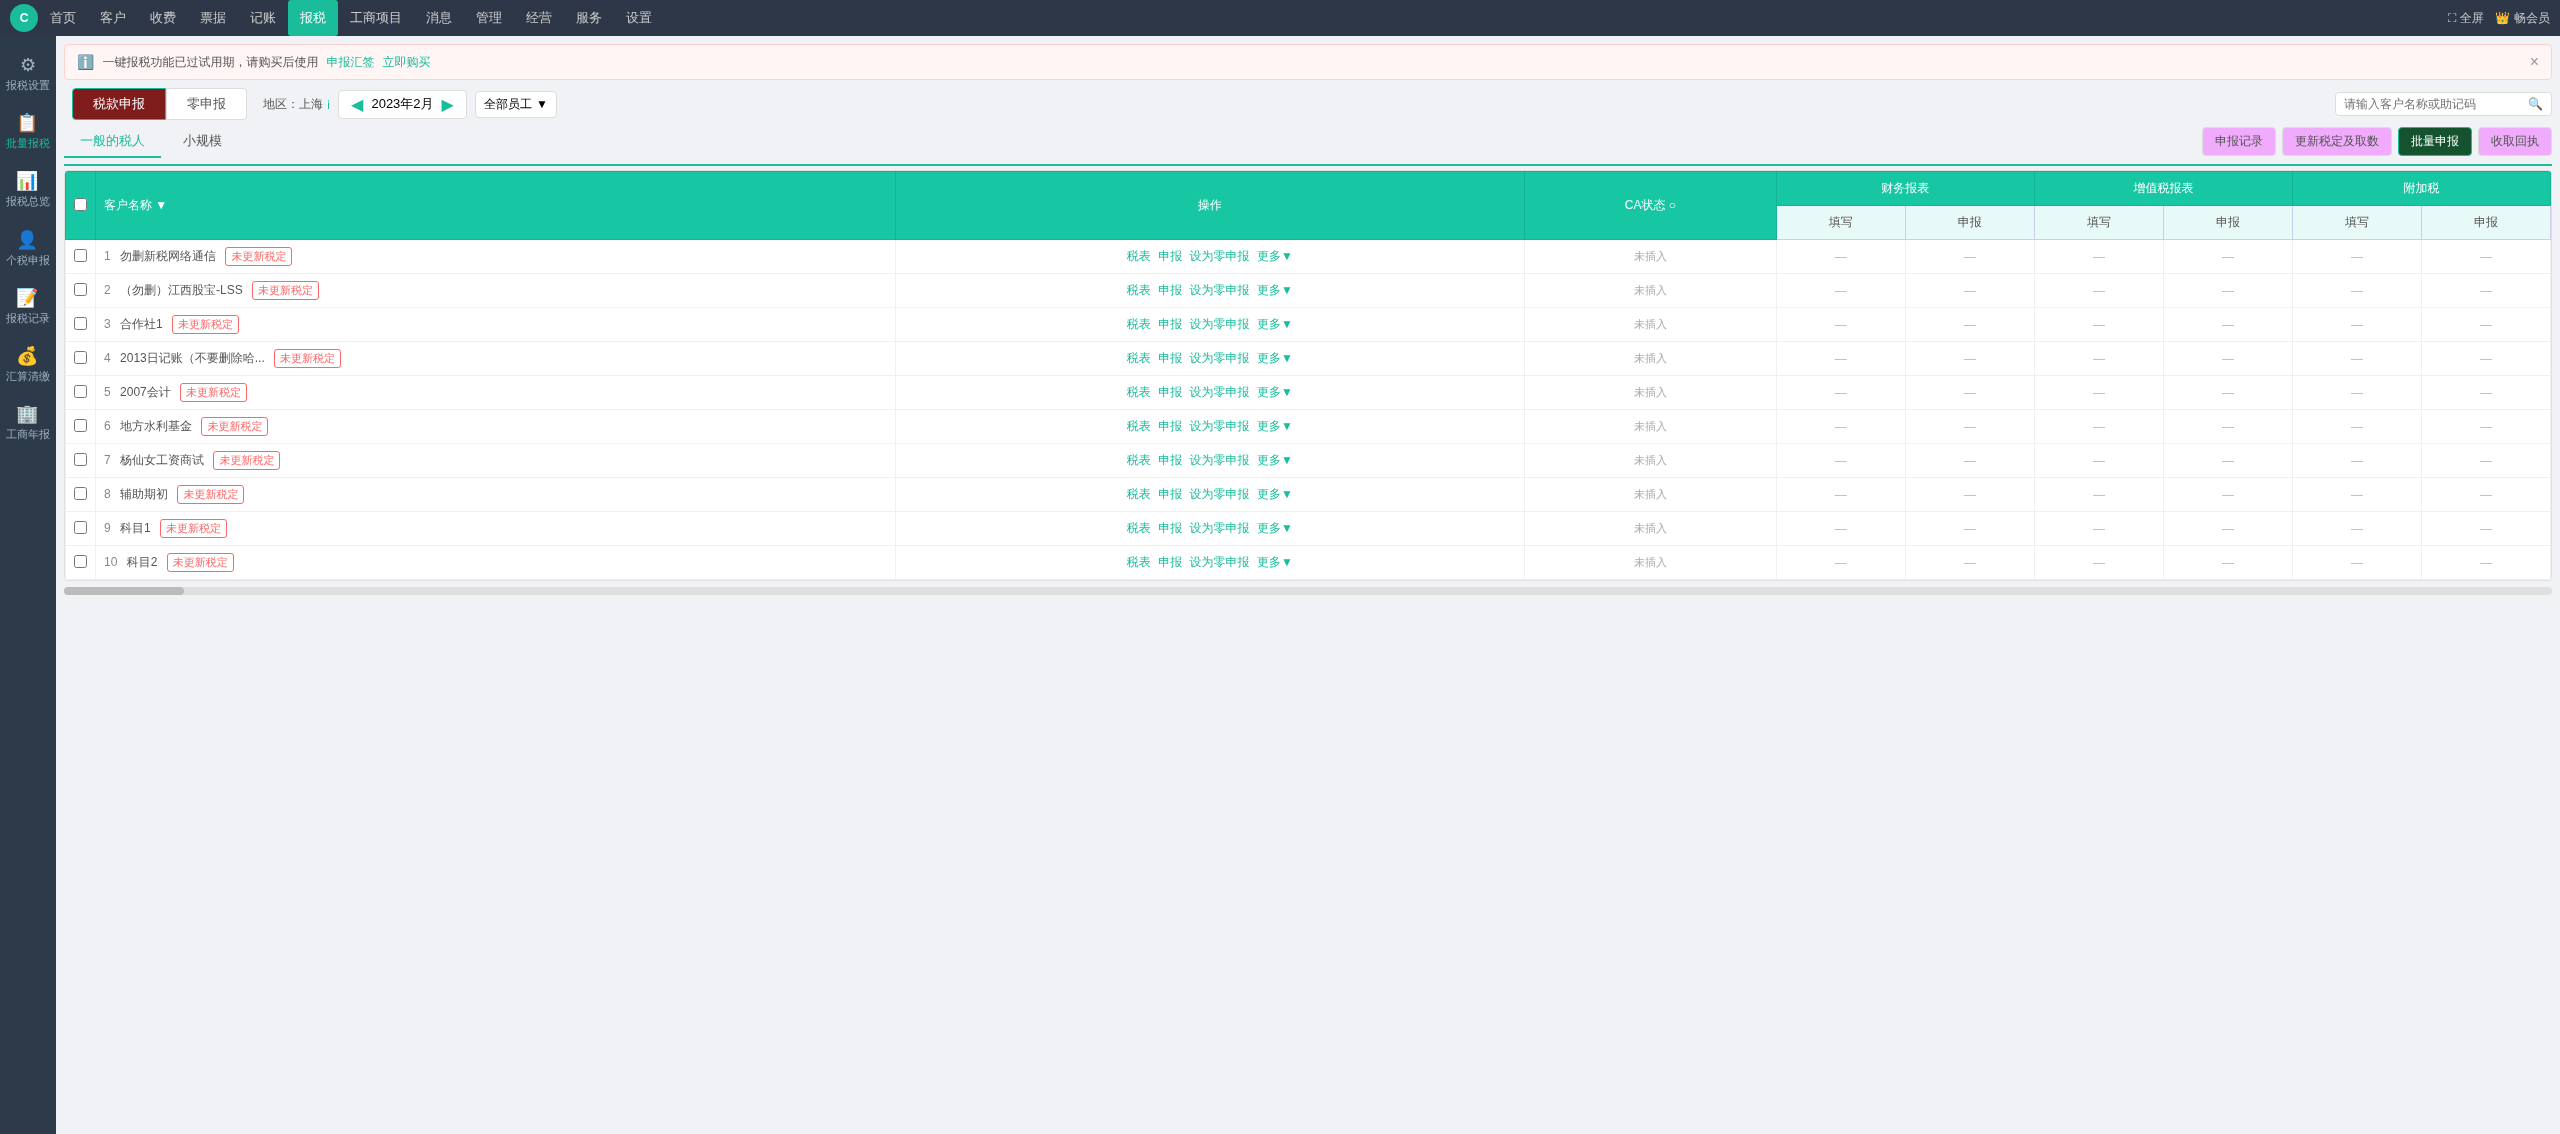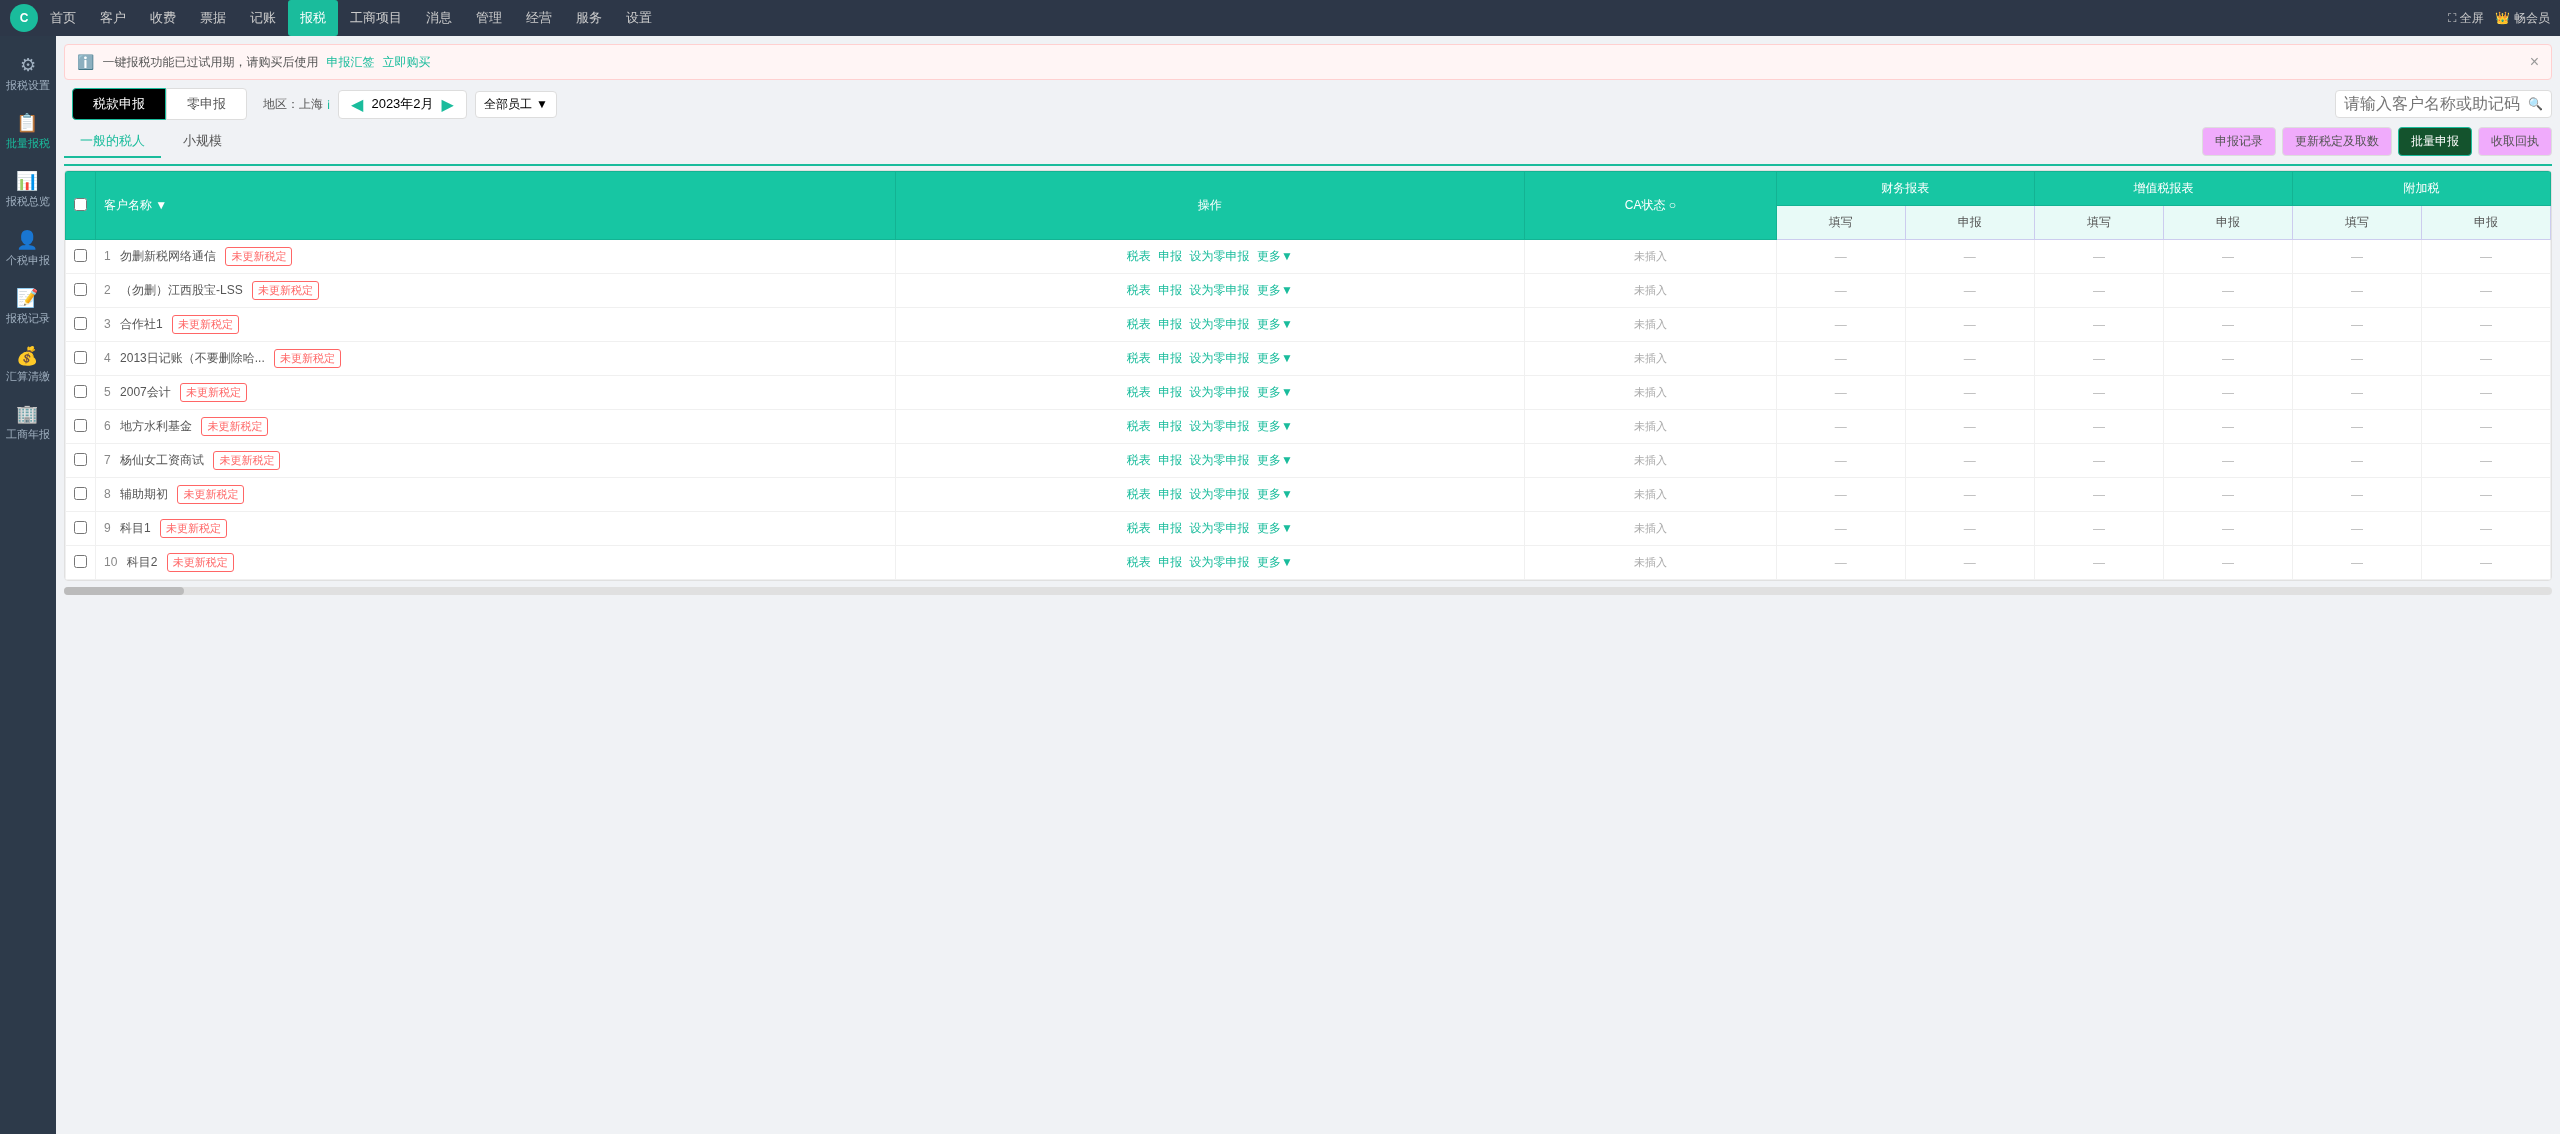--- a/index.html
+++ b/index.html
@@ -27,29 +27,29 @@
 
     
     .banner { background: #fff5f5; border: 1px solid #ffd0d0; margin: 8px; border-radius: 4px; padding: 8px 12px; display: flex; align-items: center; gap: 8px; font-size: 12px; color: #555; }
     .banner-icon { color: #ff9500; font-size: 14px; }
     .banner a { color: #1abc9c; text-decoration: none; }
     .banner-close { margin-left: auto; cursor: pointer; color: #999; font-size: 16px; }
 
     
     .tab-bar { margin: 0 8px; display: flex; align-items: center; gap: 0; }
     .tab-btn { padding: 6px 20px; border: 1px solid #ddd; cursor: pointer; font-size: 13px; background: #fff; color: #555; }
-    .tab-btn.active { background: #000000; color: #fff; border-color: #1abc9c; }
+    .tab-btn.active { background: #7f1d1d; color: #fff; border-color: #1abc9c; }
     .tab-btn:first-child { border-radius: 4px 0 0 4px; }
     .tab-btn:last-child { border-radius: 0 4px 4px 0; }
     .region-label { font-size: 12px; color: #555; display: flex; align-items: center; gap: 4px; }
     .date-nav { display: flex; align-items: center; gap: 4px; border: 1px solid #ddd; border-radius: 4px; background: #fff; padding: 4px 8px; font-size: 13px; }
     .date-nav-btn { cursor: pointer; color: #1abc9c; font-size: 16px; padding: 0 4px; background: none; border: none; }
     .staff-select { border: 1px solid #ddd; border-radius: 4px; padding: 4px 8px; font-size: 12px; background: #fff; cursor: pointer; display: flex; align-items: center; gap: 4px; }
     .search-box { margin-left: auto; border: 1px solid #ddd; border-radius: 4px; padding: 4px 8px; font-size: 12px; display: flex; align-items: center; gap: 4px; background: #fff; }
-    .search-box input { border: none; outline: none; font-size: 16px; width: 180px; }
+    .search-box input { border: none; outline: none; font-size: 12px; width: 180px; }
     .search-icon { color: #aaa; cursor: pointer; }
     .sub-tab { padding: 6px 16px; cursor: pointer; font-size: 13px; color: #555; }
     .sub-tab.active { color: #1abc9c; border-bottom: 2px solid #1abc9c; margin-bottom: -2px; }
     .action-btn { padding: 5px 12px; border-radius: 4px; font-size: 12px; cursor: pointer; border: 1px solid #ddd; background: #fff; color: #555; }
     .action-btn.primary { background: #14532d; color: #fff; border-color: #1abc9c; }
     .action-btn.secondary { background: #f0abfc; color: #555; }
 
     
     .table-wrap { margin: 0 8px; background: #fff; border: 1px solid #e0e0e0; border-radius: 4px; overflow: auto; }
     table { width: 100%; border-collapse: collapse; font-size: 12px; }

